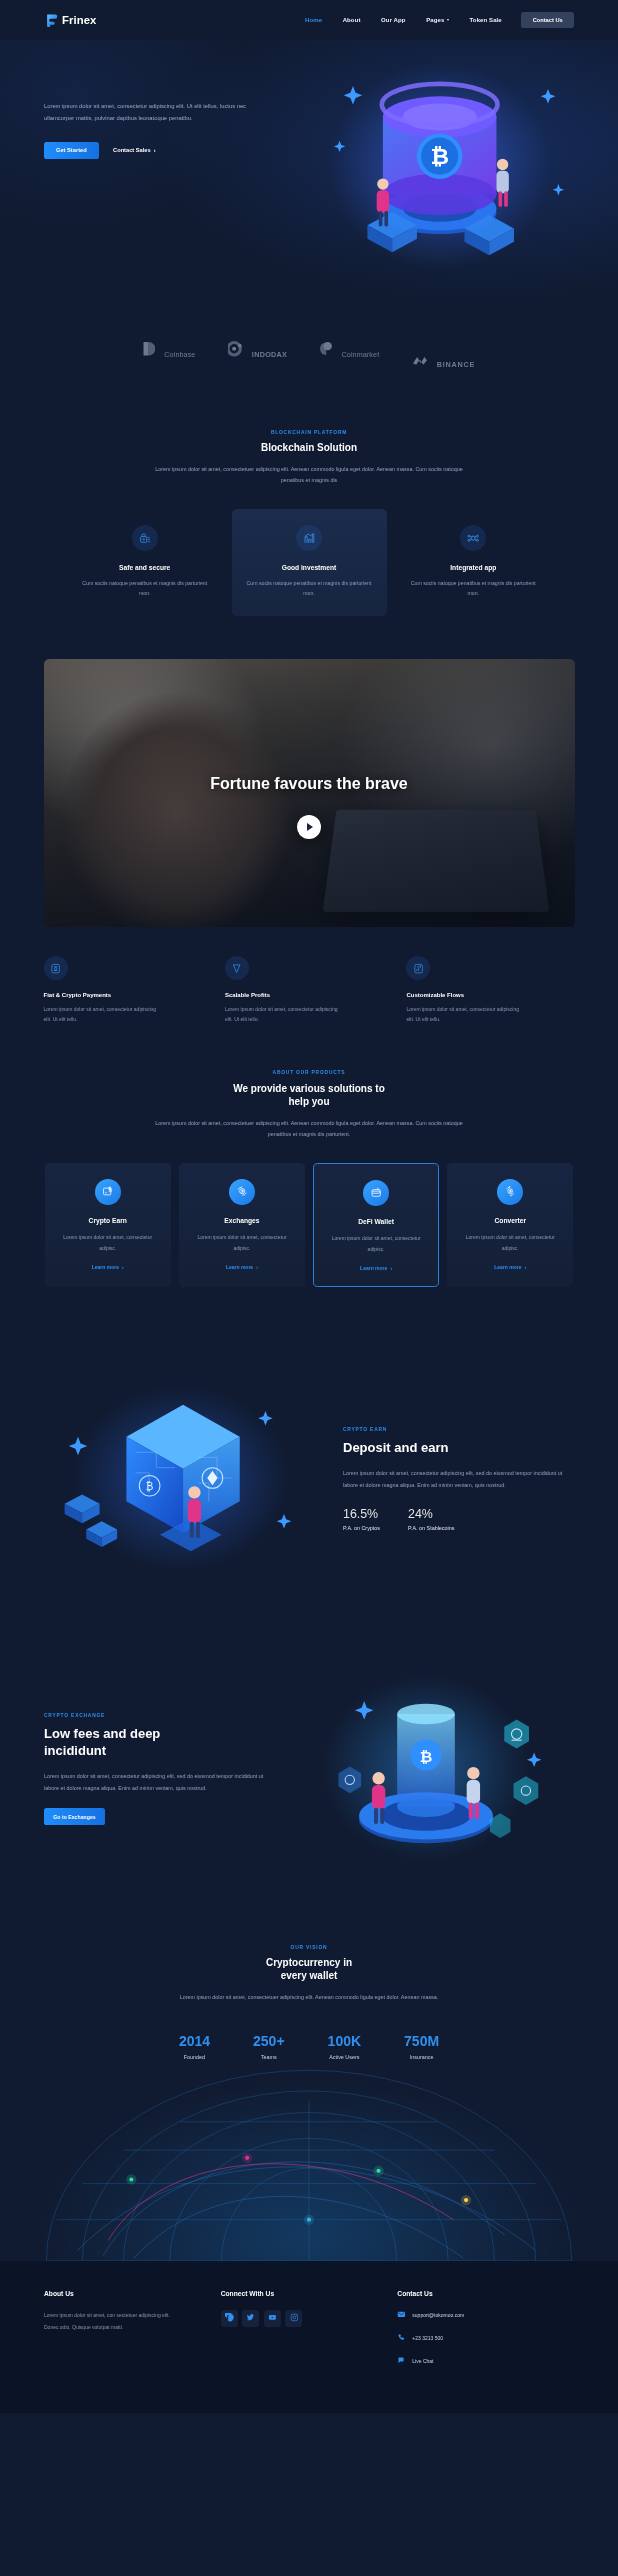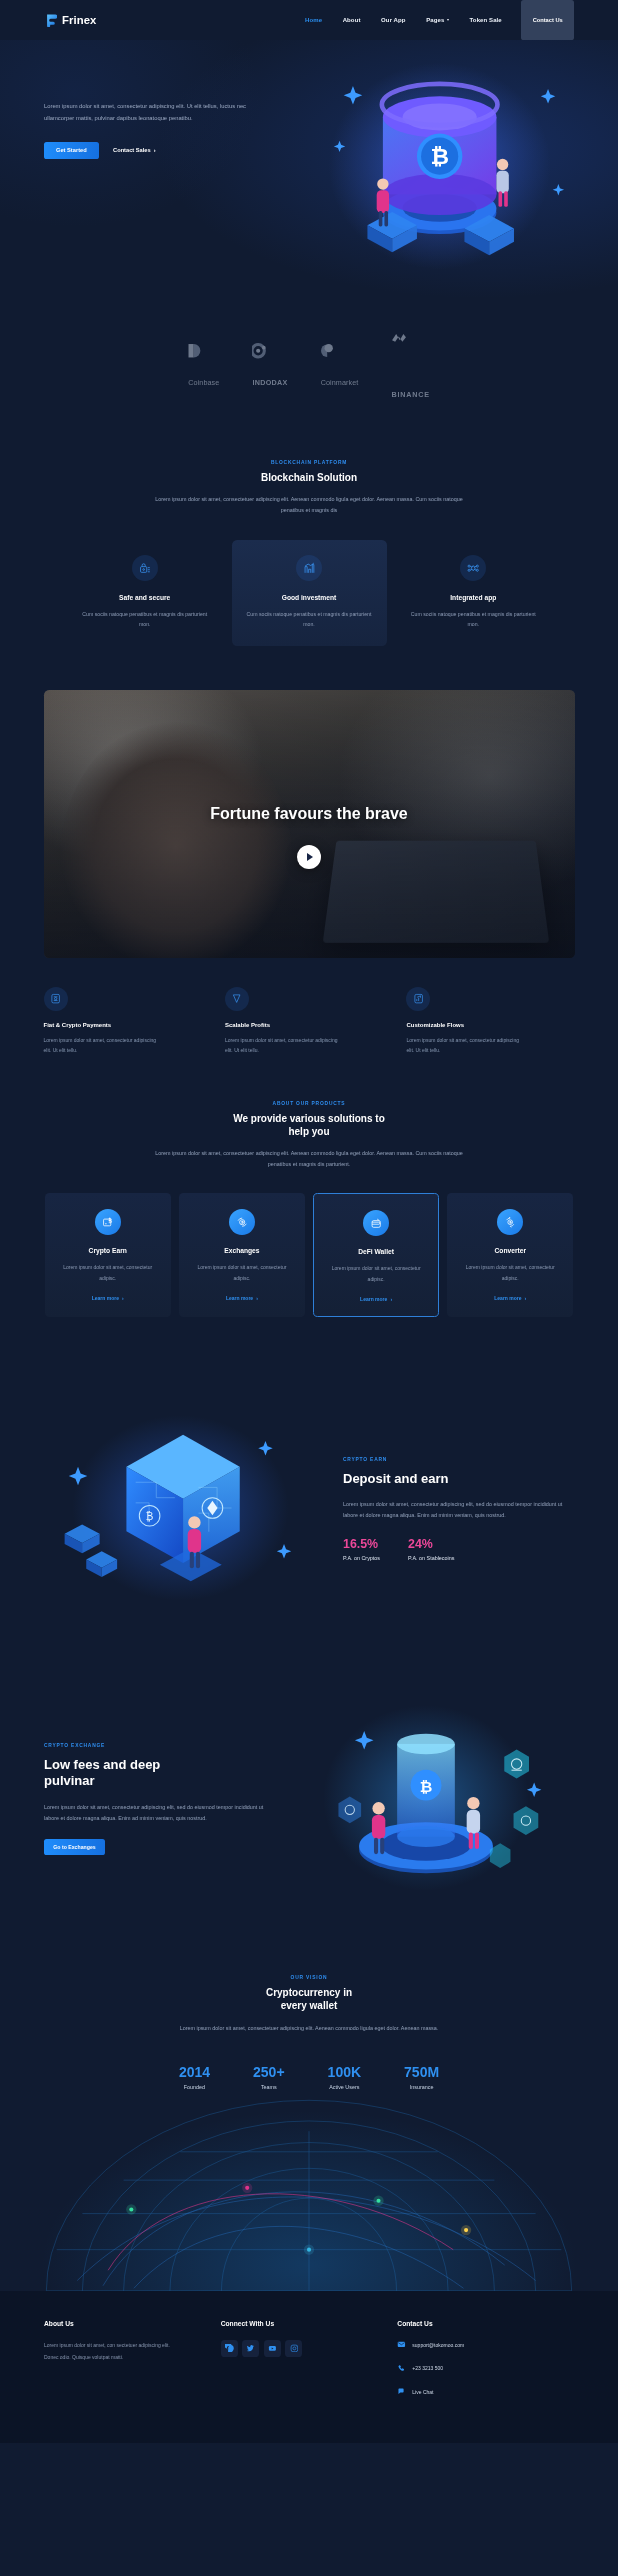--- a/index.html
+++ b/index.html
@@ -8,21 +8,21 @@
     background:#101b31;
     font-family:"Liberation Sans", sans-serif;
     color:#fff;
     overflow-x:hidden;
   }
   .wrap { width:618px; margin:0 auto; position:relative; }
   .container { width:531px; margin:0 auto; position:relative; }
 
   
   .nav {
-    height:40px; display:flex; 
+    height:40px; display:flex; align-items:center;
     padding:0 44px; position:relative; z-index:20;
   }
   .logo { display:flex; align-items:center; gap:4.6px; }
   .logo-mark { width:13.4px; height:14.4px; position:relative; }
   .logo-mark svg { display:block; }
   .logo-text { font-size:11.3px; font-weight:600; letter-spacing:0.1px; color:#fff; }
   .nav-links { display:flex; align-items:center; gap:20.6px; margin-left:auto; margin-right:19.6px; }
   .nav-link {
     font-size:6px; font-weight:600; color:#eef3fa; text-decoration:none;
     letter-spacing:0.1px; display:flex; align-items:center; gap:2.6px; cursor:pointer;
@@ -60,21 +60,21 @@
     border-radius:2.6px; padding:5.7px 12px; cursor:pointer;
   }
   .btn-link { background:none;border:none;color:#fff;font-size:5.7px;font-weight:700;cursor:pointer;display:flex;align-items:center;gap:3.1px; }
   .chev { font-size:5.7px; }
 
   .hero-art { position:relative; flex:1; height:216px; }
   .hero-art svg { position:absolute; right:-5.2px; top:-5.2px; }
 
   
   .brands { display:flex; justify-content:center; gap:33px; padding:24px 0 30px; align-items:center; }
-  .brand { display:flex; align-items:flex-start; gap:17px; opacity:.52;flex-direction:column; }
+  .brand { display:flex; align-items:flex-end; gap:9px; opacity:.52; }
   .brand-name { font-size:7.2px; font-weight:500; color:#c5cfdf; letter-spacing:0.1px; }
   .brand-name.caps { font-weight:700; letter-spacing:0.3px; }
   .brand-name.spaced { letter-spacing:0.8px; font-weight:600;margin-top:28px; }
 
   
   .sec { padding:31px 0; position:relative; }
   .eyebrow {
     text-align:center; color:#2f8ef0; font-size:4.9px; font-weight:700;
     letter-spacing:0.8px; text-transform:uppercase;
   }
@@ -156,21 +156,21 @@
   .prod p { margin-top:8.2px; font-size:5px; line-height:2.1; color:#8b9ab3; }
   .learn { margin-top:11.3px; display:inline-flex; align-items:center; gap:3.1px; color:#2f90f0; font-size:5px; font-weight:600; cursor:pointer; }
 
   
   .split { display:flex; align-items:center; gap:26px; padding:36px 44px; position:relative; }
   .split .copy { width:222px; }
   .eyebrow-l { color:#2f8ef0; font-size:4.9px; font-weight:700; letter-spacing:0.8px; text-transform:uppercase; }
   .split h2 { font-size:13px; font-weight:700; margin-top:8.2px; line-height:1.3; }
   .split p.body { margin-top:11.3px; font-size:5.4px; line-height:2.1; color:#93a2bb; }
   .stats2 { display:flex; gap:28px; margin-top:15.5px; }
-  .stat-big { font-size:12.4px; font-weight:700; color:#ec4899; }
+  .stat-big { font-size:12.4px; font-weight:400; color:#e5e5e5; }
   .stat-lbl { font-size:5.4px; margin-top:4.1px; color:#dde5f1; }
   .btn-go {
     margin-top:14.4px; background:linear-gradient(96deg,#1f8dfb,#1570e0); border:none;
     color:#fff; font-size:5.2px; font-weight:700; border-radius:2.6px; padding:5.2px 9.3px; cursor:pointer;
   }
 
   
   .vision { padding:36px 0 0; position:relative; overflow:hidden; }
   .stats4 { display:flex; justify-content:center; gap:43px; margin-top:30px; }
   .st { text-align:center; }
@@ -579,21 +579,21 @@
         </div>
       </div>
     </div>
   </div>
 
   <div class="split" style="padding-top:46px;">
     <div class="copy">
       <div class="eyebrow-l">CRYPTO EXCHANGE</div>
       <h2>
         <span>Low fees and deep</span><br>
-        <span>pulvinar</span>
+        <span>incididunt</span>
       </h2>
       <p class="body">Lorem ipsum dolor sit amet, consectetur adipiscing elit, sed do eiusmod tempor incididunt ut labore et dolore magna aliqua. Enim ad minim veniam, quis nostrud.</p>
       <button class="btn-go">Go to Exchanges</button>
     </div>
     <div class="art" style="width:268px;">
       <svg width="268" height="206" viewBox="0 0 520 400">
         <defs>
           <linearGradient id="tube" x1="0" y1="0" x2="0" y2="1">
               <stop offset="0" stop-color="#7fd8ff" stop-opacity=".75"></stop>
               <stop offset="1" stop-color="#2a6df0" stop-opacity=".55"></stop>

